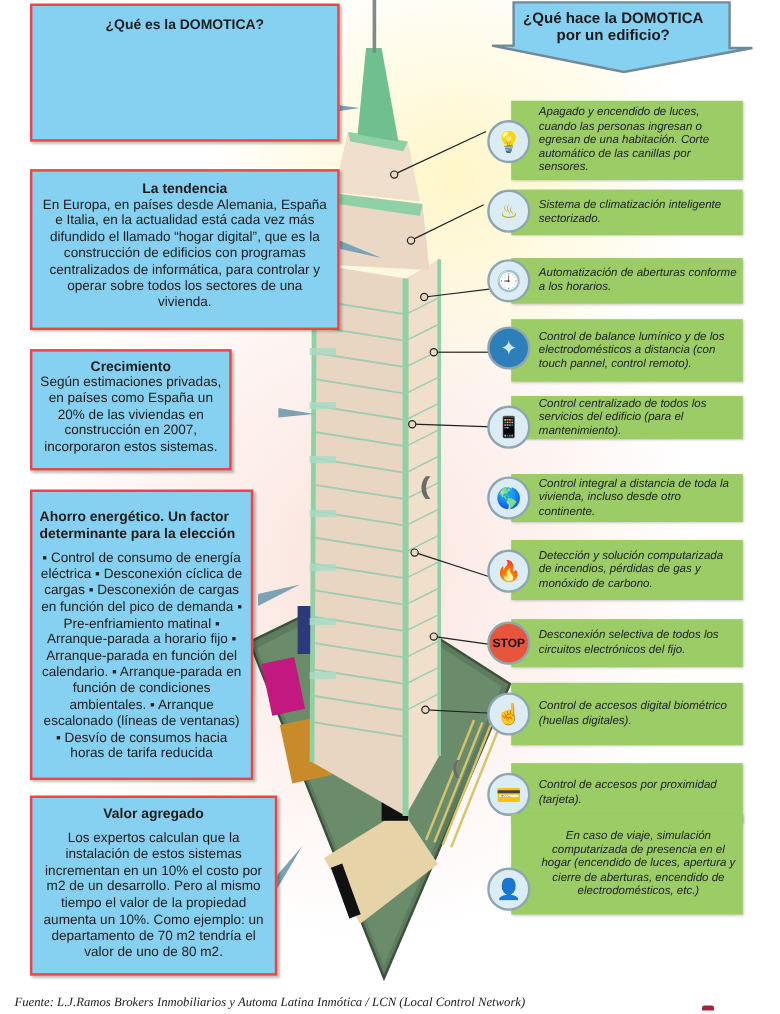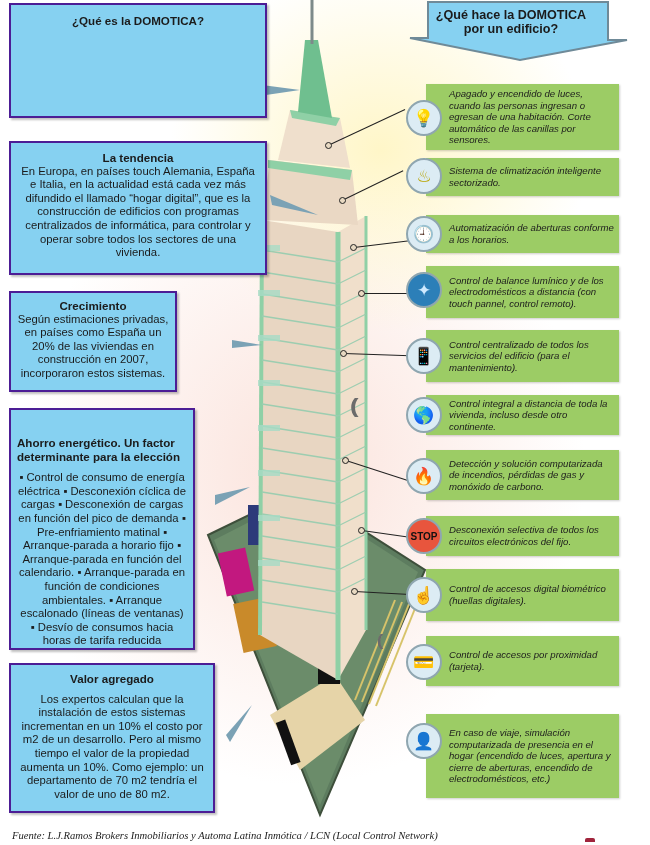--- a/index.html
+++ b/index.html
@@ -5,24 +5,24 @@
   html, body { margin:0; padding:0; }
   body {
     width:650px; height:845px; position:relative; overflow:hidden;
     font-family:"Liberation Sans", sans-serif;
     background:
       radial-gradient(ellipse 300px 260px at 380px 150px, #fff6c8 0%, rgba(255,246,200,0) 70%),
       radial-gradient(ellipse 380px 420px at 300px 470px, #fbe3dc 0%, rgba(251,227,220,0) 75%),
       #ffffff;
   }
   .bluebox {
-    position:absolute; background:#86d1f1; border:2px solid #4c1d95;
+    position:absolute; background:#86d1f1; border:2px solid #ef4444;
     box-shadow:2px 2px 2px rgba(0,0,0,0.25);
     color:#1b1b1b; font-size:11.3px; line-height:13.6px; text-align:center;
-    box-sizing:border-box; padding:6px 6px;
+    box-sizing:border-box; padding:6px 6px;margin-left:16px;
   }
   .bluebox .ttl { font-weight:bold; font-size:11.6px; }
   .bluebox .ttl-left { text-align:left; }
 
   .header-arrow { position:absolute; left:420px; top:2px; width:200px; height:60px; }
   .header-arrow .hdr-text {
     position:absolute; left:0; top:6px; width:182px; text-align:center;
     font-weight:bold; font-size:12.6px; line-height:14px; color:#1b1b1b;
   }
 
@@ -157,29 +157,29 @@
 
 <div class="waves" style="left:350px;top:395px">((((</div>
 <div class="waves" style="left:378px;top:632px;font-size:16px">(((</div>
 
 <div class="bluebox" style="left:9px;top:3px;width:258px;height:115px;">
   <div class="ttl" style="margin:3px 0 9px">¿Qué es la DOMOTICA?</div>
 </div>
 
 <div class="bluebox" style="left:9px;top:141px;width:258px;height:134px;padding-top:8px;">
   <div class="ttl">La tendencia</div>
-  <div>En Europa, en países touch Alemania, España e Italia, en la actualidad está cada vez más difundido el llamado “hogar digital”, que es la construcción de edificios con programas centralizados de informática, para controlar y operar sobre todos los sectores de una vivienda.</div>
+  <div>En Europa, en países desde Alemania, España e Italia, en la actualidad está cada vez más difundido el llamado “hogar digital”, que es la construcción de edificios con programas centralizados de informática, para controlar y operar sobre todos los sectores de una vivienda.</div>
 </div>
 
 <div class="bluebox" style="left:9px;top:291px;width:168px;height:101px;">
   <div class="ttl">Crecimiento</div>
   <div>Según estimaciones privadas, en países como España un 20% de las viviendas en construcción en 2007, incorporaron estos sistemas.</div>
 </div>
 
-<div class="bluebox" style="left:9px;top:408px;width:186px;height:242px;padding-top:26px;">
+<div class="bluebox" style="left:9px;top:408px;width:186px;height:242px;padding-top:14px;">
   <div class="ttl ttl-left" style="margin-bottom:8px">Ahorro energético. Un factor determinante para la elección</div>
   <div>▪ Control de consumo de energía eléctrica ▪ Desconexión cíclica de cargas ▪ Desconexión de cargas en función del pico de demanda ▪ Pre-enfriamiento matinal ▪ Arranque-parada a horario fijo ▪ Arranque-parada en función del calendario. ▪ Arranque-parada en función de condiciones ambientales. ▪ Arranque escalonado (líneas de ventanas) ▪ Desvío de consumos hacia horas de tarifa reducida</div>
 </div>
 
 <div class="bluebox" style="left:9px;top:663px;width:206px;height:150px;">
   <div class="ttl" style="margin:1px 0 7px">Valor agregado</div>
   <div>Los expertos calculan que la instalación de estos sistemas incrementan en un 10% el costo por m2 de un desarrollo. Pero al mismo tiempo el valor de la propiedad aumenta un 10%. Como ejemplo: un departamento de 70 m2 tendría el valor de uno de 80 m2.</div>
 </div>
 
 <div class="header-arrow">
@@ -202,21 +202,21 @@
 <div class="greenbox" style="top:215px;height:38px;">
     <span>Automatización de aberturas conforme a los horarios.</span>
   </div>
 <div class="icon-circle" style="top:216px;">🕘</div>
 
 <div class="greenbox" style="top:266px;height:52px;">
     <span>Control de balance lumínico y de los electrodomésticos a distancia (con touch pannel, control remoto).</span>
   </div>
 <div class="icon-circle" style="top:272px;background:#2c7fb8;color:#cfeaff;">✦</div>
 
-<div class="greenbox" style="top:330px;height:52px;">
+<div class="greenbox" style="top:330px;height:36px;">
     <span>Control centralizado de todos los servicios del edificio (para el mantenimiento).</span>
   </div>
 <div class="icon-circle" style="top:338px;">📱</div>
 
 <div class="greenbox" style="top:395px;height:40px;">
     <span>Control integral a distancia de toda la vivienda, incluso desde otro continente.</span>
   </div>
 <div class="icon-circle" style="top:397px;">🌎</div>
 
 <div class="greenbox" style="top:450px;height:50px;align-items:center;">
@@ -232,19 +232,19 @@
 <div class="greenbox" style="top:569px;height:52px;">
     <span>Control de accesos digital biométrico (huellas digitales).</span>
   </div>
 <div class="icon-circle" style="top:577px;">☝</div>
 
 <div class="greenbox" style="top:636px;height:50px;">
     <span>Control de accesos por proximidad (tarjeta).</span>
   </div>
 <div class="icon-circle" style="top:644px;">💳</div>
 
-<div class="greenbox" style="top:714px;height:84px;">
+<div class="greenbox" style="top:678px;height:84px;text-align:center;">
     <span>En caso de viaje, simulación computarizada de presencia en el hogar (encendido de luces, apertura y cierre de aberturas, encendido de electrodomésticos, etc.)</span>
   </div>
 <div class="icon-circle" style="top:723px;">👤</div>
 
 <div class="footer">Fuente: L.J.Ramos Brokers Inmobiliarios y Automa Latina Inmótica / LCN (Local Control Network)</div>
 <div style="position:absolute;left:585px;top:838px;width:10px;height:4px;background:#a0243c;border-radius:2px 2px 0 0;"></div>
 
 </body></html>

